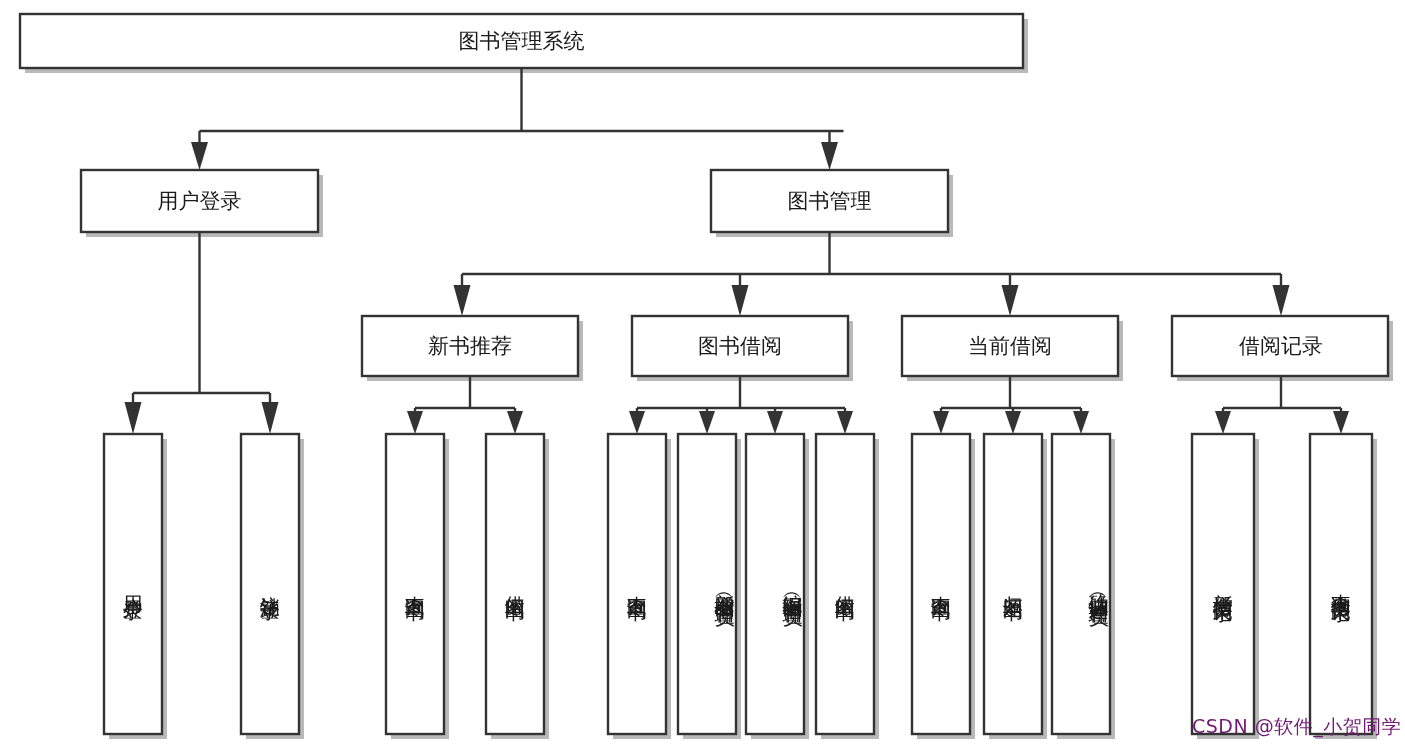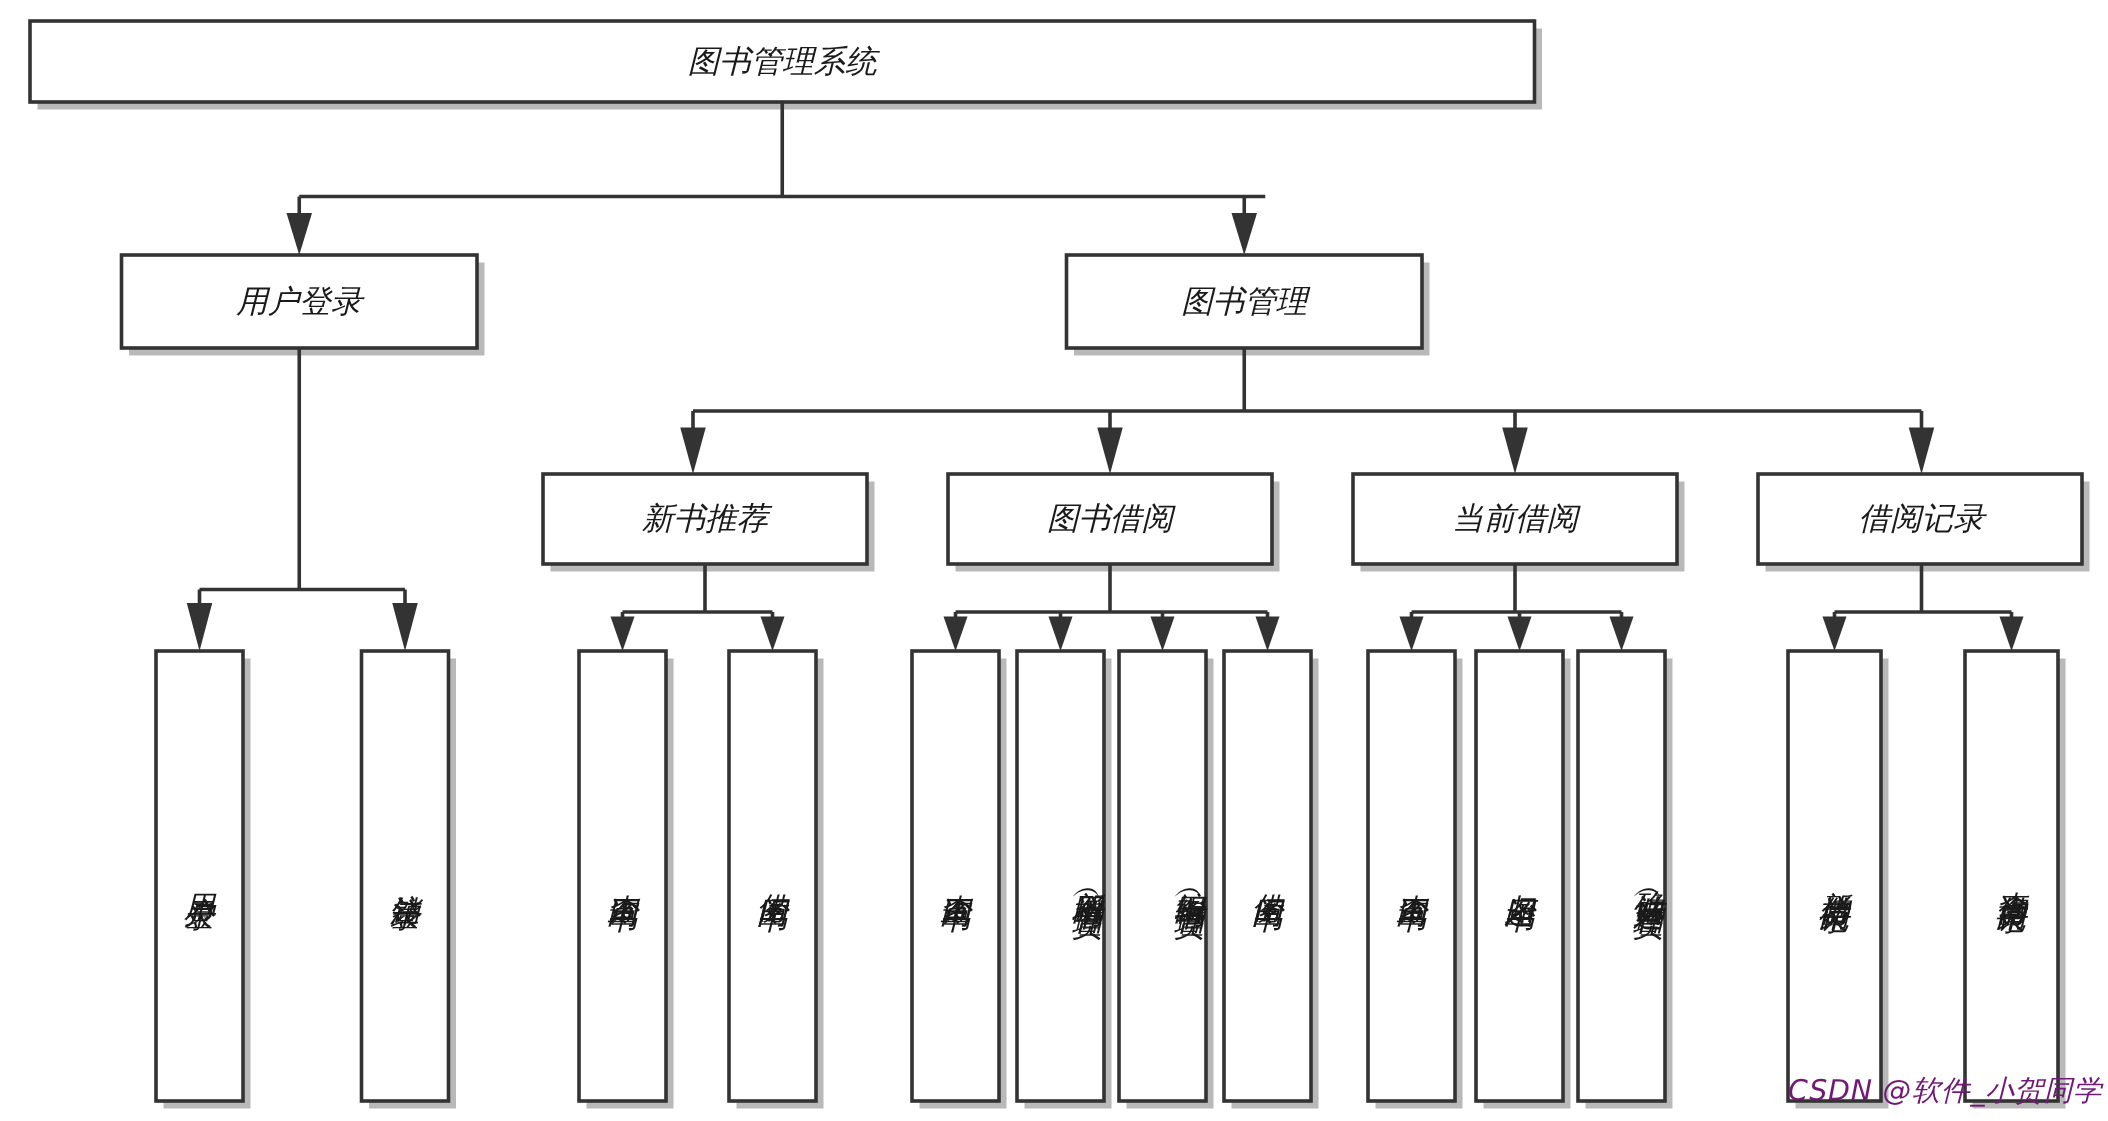--- a/index.html
+++ b/index.html
@@ -11,21 +11,20 @@
     width: 1405px;
     height: 747px;
     font-family: "DejaVu Sans", "Liberation Sans", sans-serif;
     overflow: hidden;
   }
   #diagram-root {
     position: relative;
     width: 1128px;
     height: 747px;
     background: #ffffff;
-    font-style: italic;
   }
   svg.diagram-canvas {
     position: absolute;
     left: 0;
     top: 0;
     width: 1405px;
     height: 747px;
   }
   .node-box {
     fill: #ffffff;

